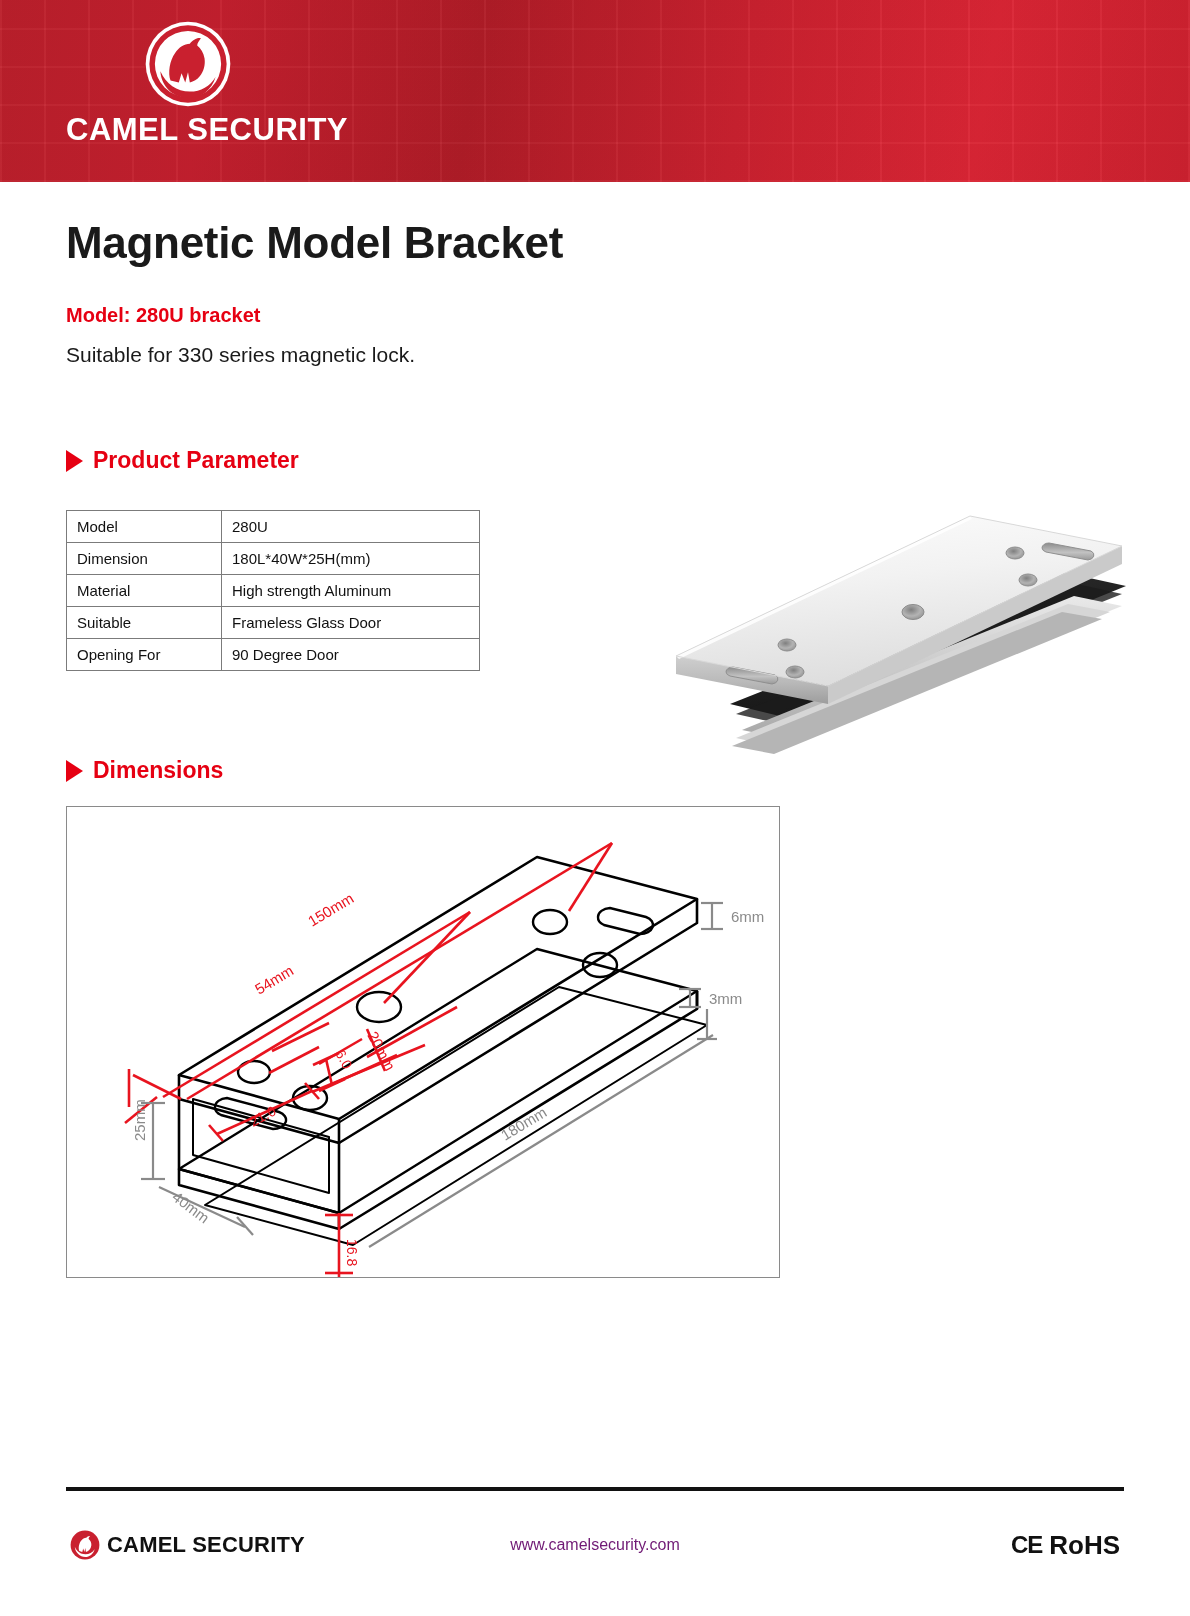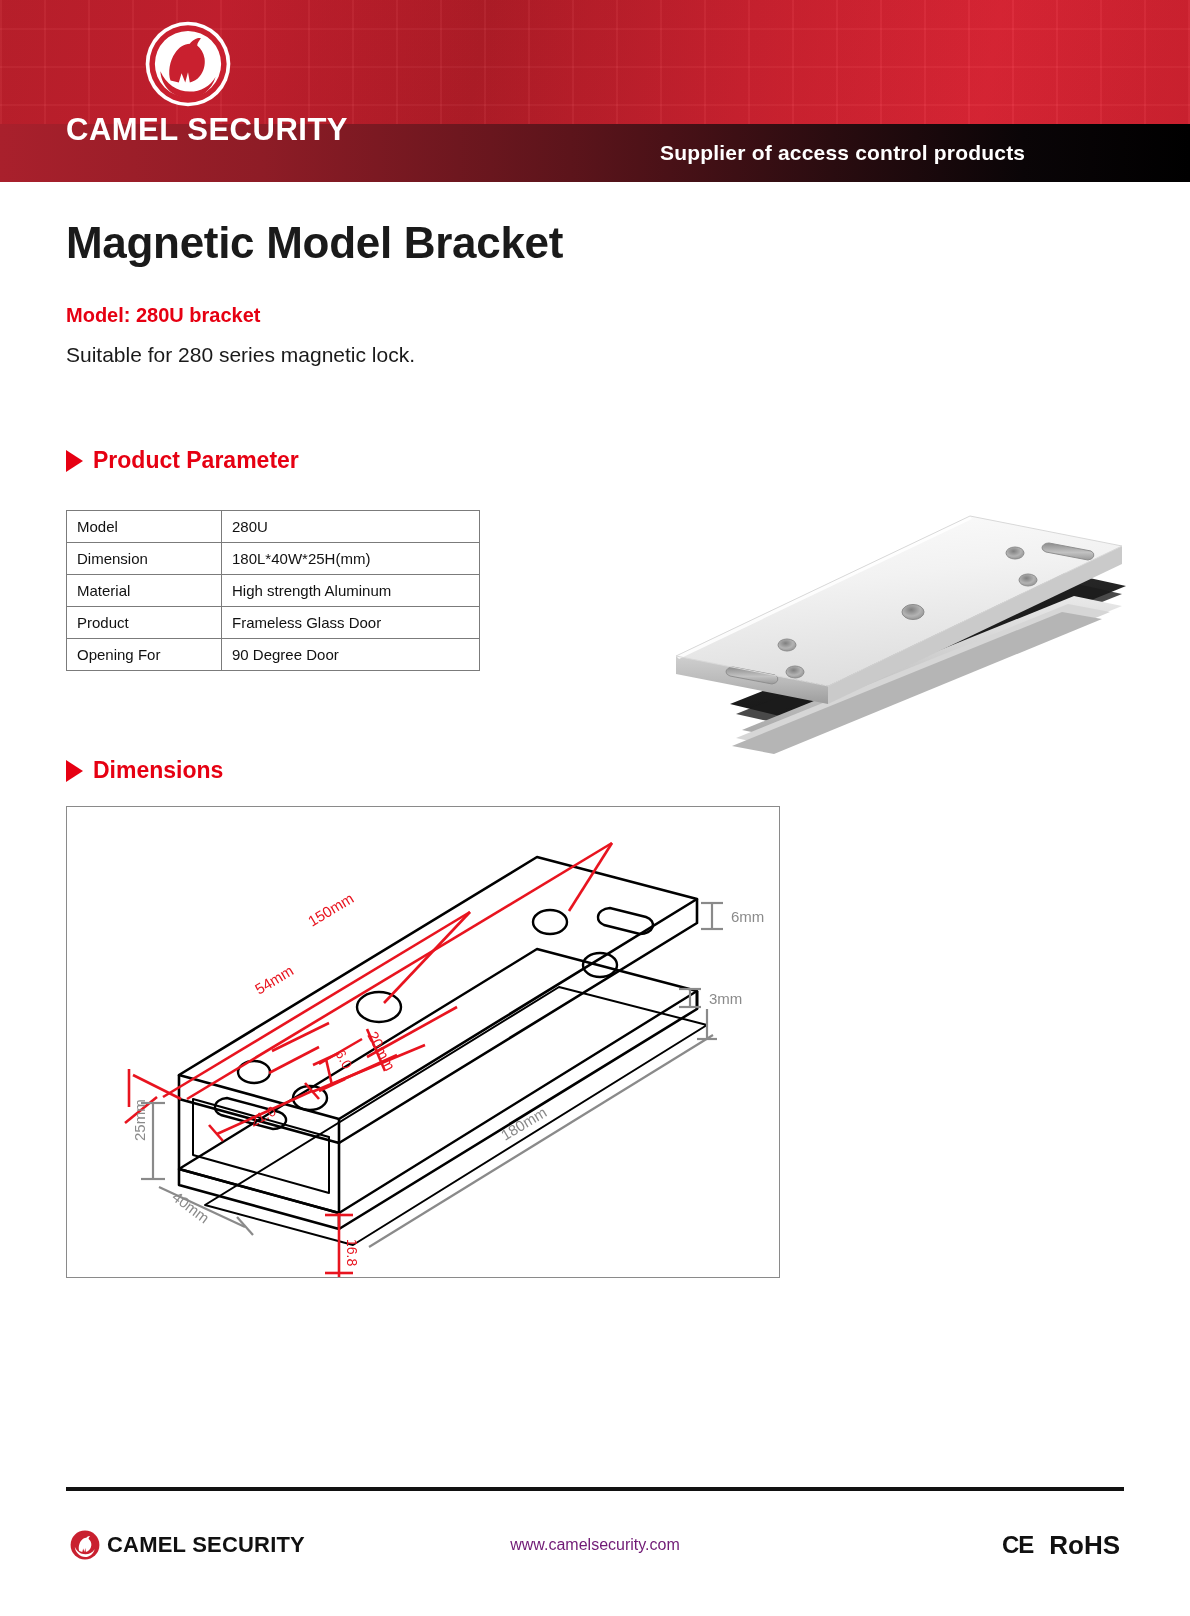--- a/index.html
+++ b/index.html
@@ -103,56 +103,53 @@
   .footer-rule {
     position:absolute; left:66px; top:1487px; width:1058px; height:4px; background:#111;
   }
   .footer {
     position:absolute; left:0; top:1510px; width:1190px; height:70px;
     display:flex; align-items:center;
   }
   .f-logo { margin-left:70px; display:flex; align-items:center; gap:7px; }
   .f-logo-word { font-size:22px; font-weight:bold; color:#111; letter-spacing:0.2px; }
   .f-url { position:absolute; left:0; width:1190px; text-align:center; font-size:16px; color:#701a75; }
-  .f-marks { position:absolute; right:70px; display:flex; align-items:center; gap:16px; }
+  .f-marks { position:absolute; right:70px; display:flex; align-items:center; gap:7px; }
   .ce-glyph { font-size:24px; font-weight:bold; color:#111; letter-spacing:-1px; }
   .rohs-glyph { font-size:26px; font-weight:bold; color:#111; }
 </style>
 </head>
 <body>
 
 <div class="page">
 
   <div class="header">
     <div class="header-bg"></div>
 
-    <div class="header-band">
-      <div class="band-text">Supplier of access control products</div>
-    </div>
 
     <div class="logo-wrap">
       <svg class="logo-mark" viewBox="0 0 100 100">
         <circle cx="50" cy="50" r="46" fill="#ffffff"></circle>
         <path d="M50 8 A42 42 0 0 1 92 50 A42 42 0 0 1 50 92 A42 42 0 0 1 8 50 A42 42 0 0 1 50 8 Z
                  M50 14 A36 36 0 0 0 14 50 A36 36 0 0 0 50 86 A36 36 0 0 0 86 50 A36 36 0 0 0 50 14 Z" fill="#c9202f"></path>
         <path d="M31 68 C28 60 30 46 36 38 C40 32 46 28 52 28 C55 24 60 21 64 22
                  C62 25 60 27 60 30 C64 33 67 38 68 44 C69 51 67 58 63 63
                  C60 67 56 69 52 70 L50 59 L47 70 L43 60 L40 70 Z" fill="#c9202f"></path>
         <path d="M20 58 C26 72 38 80 52 80 C64 80 74 74 80 64
                  C76 78 64 87 51 87 C34 87 21 75 20 58 Z" fill="#c9202f"></path>
       </svg>
       <div class="logo-word">CAMEL SECURITY</div>
     </div>
   </div>
 
   <div class="content">
 
     <h1 class="product-title">Magnetic Model Bracket</h1>
     <div class="model-line">Model: 280U bracket</div>
-    <div class="subtitle">Suitable for 280 series magnetic lock.</div>
+    <div class="subtitle">Suitable for 330 series magnetic lock.</div>
 
     <div class="photo-box">
       <svg width="460" height="250" viewBox="0 0 460 250">
         <defs>
           <linearGradient id="topface" x1="0" y1="0" x2="0.3" y2="1">
             <stop offset="0%" stop-color="#fdfdfd"></stop>
             <stop offset="45%" stop-color="#f2f2f2"></stop>
             <stop offset="100%" stop-color="#dedede"></stop>
           </linearGradient>
           <linearGradient id="edgeface" x1="0" y1="0" x2="0" y2="1">
@@ -225,21 +222,21 @@
         </tr>
         <tr>
           <td class="k">Dimension</td>
           <td class="v">180L*40W*25H(mm)</td>
         </tr>
         <tr>
           <td class="k">Material</td>
           <td class="v">High strength Aluminum</td>
         </tr>
         <tr>
-          <td class="k">Product</td>
+          <td class="k">Suitable</td>
           <td class="v">Frameless Glass Door</td>
         </tr>
         <tr>
           <td class="k">Opening For</td>
           <td class="v">90 Degree Door</td>
         </tr>
       </tbody>
     </table>
 
     <div class="section-head sec-dims">

